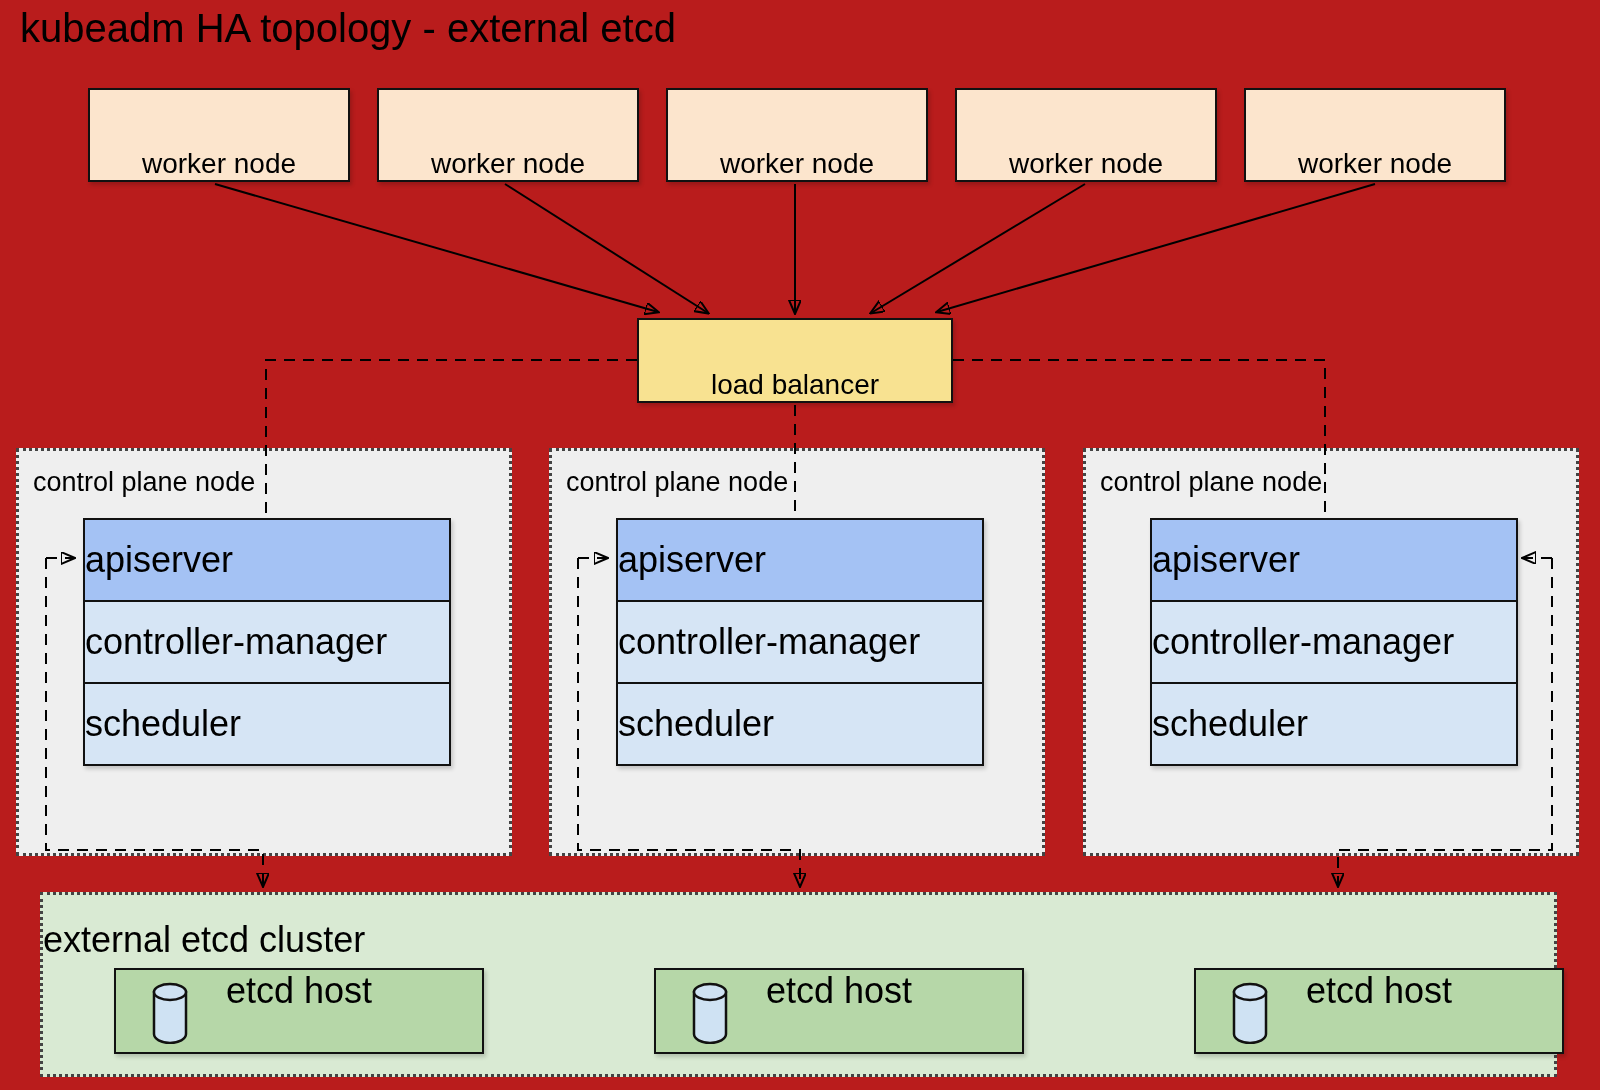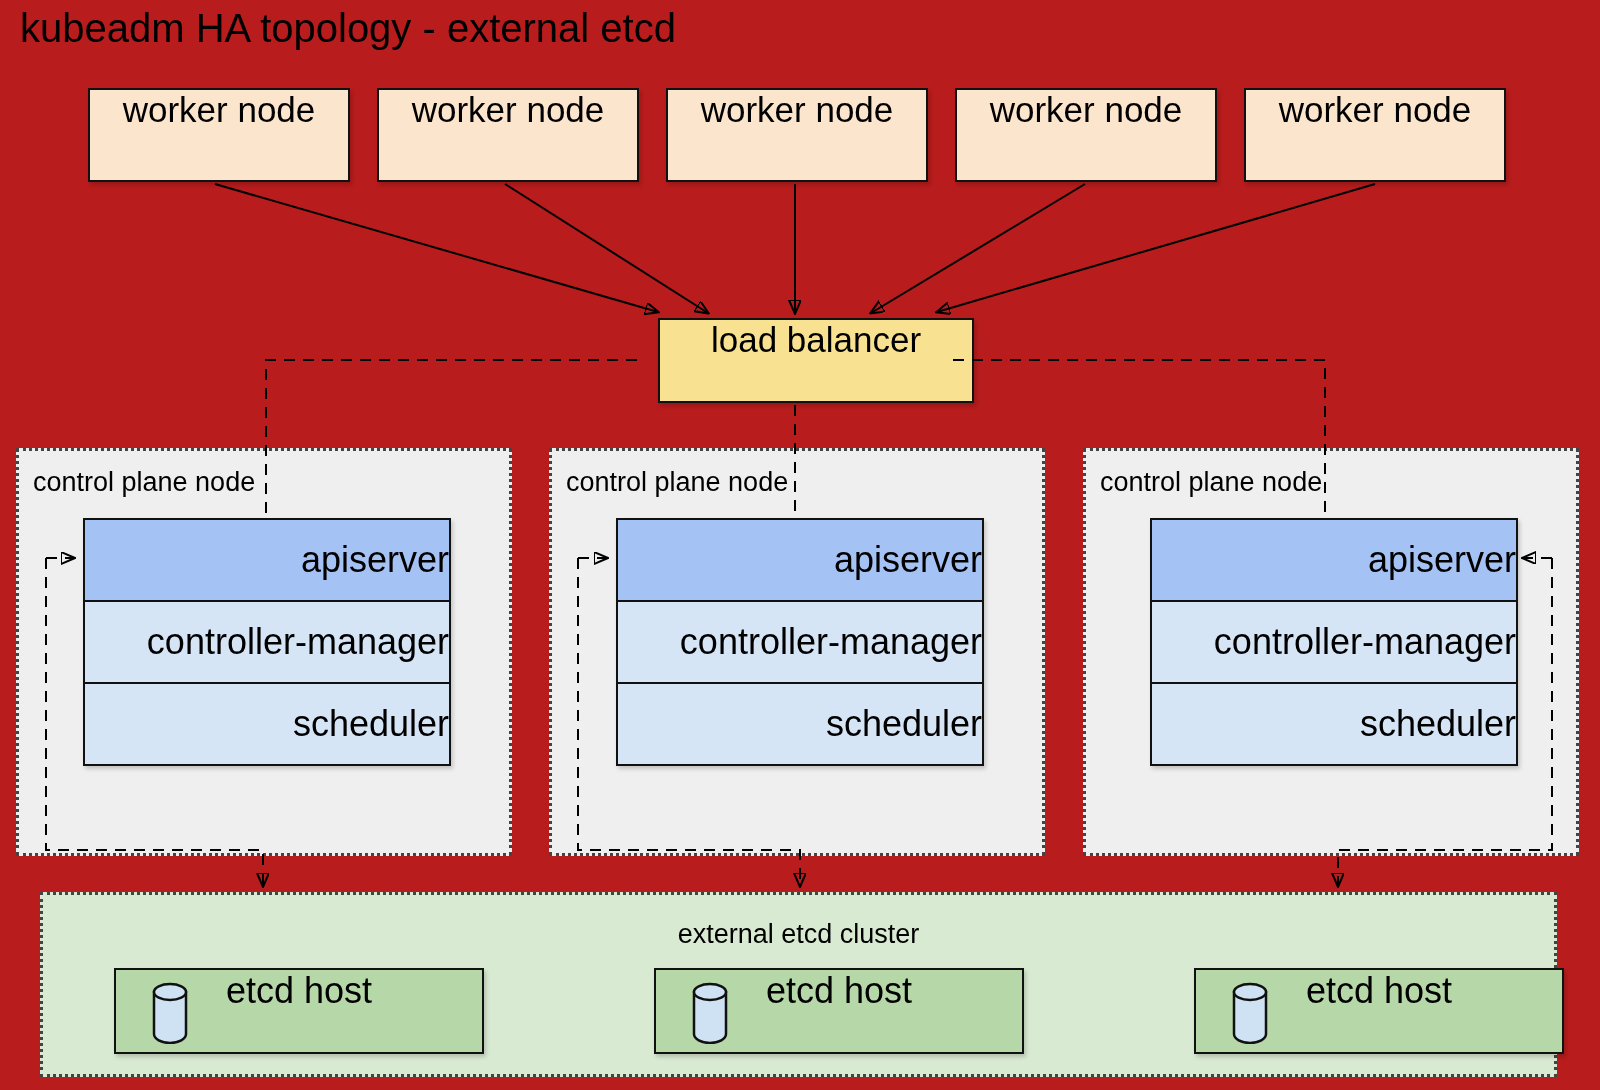--- a/index.html
+++ b/index.html
@@ -2,39 +2,39 @@
 <html><head>
 <meta charset="utf-8">
 <style>
   html,body{margin:0;padding:0;background:#fff;}
   #canvas{
     position:relative;width:1600px;height:1090px;background:#b91c1c;
     font-family:"Liberation Sans","DejaVu Sans",sans-serif;color:#000;overflow:hidden;
   }
   .abs{position:absolute;box-sizing:border-box;}
   .solidbox{
-    border:2px solid #111;display:flex;align-items:flex-start;justify-content:center;
-    font-size:35px;box-shadow:2px 3px 4px rgba(0,0,0,0.18);
+    border:2px solid #111;display:flex;align-items:flex-end;justify-content:center;
+    font-size:28px;box-shadow:2px 3px 4px rgba(0,0,0,0.18);
   }
   .worker{top:88px;width:262px;height:94px;}
   .lb{left:637px;top:318px;width:316px;height:85px;}
   .cp{
     top:448px;width:496px;height:408px;border:3px dotted #444;
   }
   .cp-label{position:absolute;left:14px;top:16px;font-size:27px;}
   .stack{position:absolute;left:64px;top:67px;width:368px;box-shadow:2px 3px 4px rgba(0,0,0,0.18);}
   .stack-row{
     box-sizing:border-box;height:84px;border:2px solid #111;margin-top:-2px;
-    display:flex;align-items:center;justify-content:flex-end;font-size:36px;
+    display:flex;align-items:center;justify-content:flex-start;font-size:36px;
   }
   .stack-row:first-child{margin-top:0;}
   .etcd-cluster{
     left:40px;top:892px;width:1517px;height:185px;border:3px dotted #444;
   }
-  .etcd-cluster-label{position:absolute;left:0;top:24px;width:100%;text-align:center;font-size:27px;}
+  .etcd-cluster-label{position:absolute;left:0;top:24px;width:100%;font-size:36px;}
   .etcd-host{
     top:968px;width:370px;height:86px;position:absolute;box-sizing:border-box;
     border:2px solid #111;display:flex;justify-content:center;
     font-size:36px;box-shadow:2px 3px 4px rgba(0,0,0,0.18);margin-left:44px;
   }
   .cyl{position:absolute;left:34px;top:12px;}
   .title{left:20px;top:6px;font-size:40px;white-space:nowrap;}
   svg.overlay{position:absolute;left:0;top:0;pointer-events:none;}
   svg.overlay path{fill:none;stroke:#000;stroke-width:2px;}
   svg.overlay path.dash{stroke-dasharray:11 8;}
@@ -55,21 +55,21 @@
   <div class="abs solidbox worker" style="left: 666px; background-color: rgb(252, 229, 205);">
       <span>worker node</span>
     </div>
   <div class="abs solidbox worker" style="left: 955px; background-color: rgb(252, 229, 205);">
       <span>worker node</span>
     </div>
   <div class="abs solidbox worker" style="left: 1244px; background-color: rgb(252, 229, 205);">
       <span>worker node</span>
     </div>
 
-  <div class="abs solidbox lb" style="background-color: rgb(248, 226, 145); margin-left: 21px;">
+  <div class="abs solidbox lb" style="background-color: rgb(248, 226, 145);">
     <span>load balancer</span>
   </div>
 
   <div class="abs cp" style="left: 16px; background-color: rgb(239, 239, 239);">
     <div class="cp-label">control plane node</div>
     <div class="stack">
       <div class="stack-row" style="background-color: rgb(164, 194, 244);">
           <span>apiserver</span>
         </div>
       <div class="stack-row" style="background-color: rgb(214, 229, 245);">

